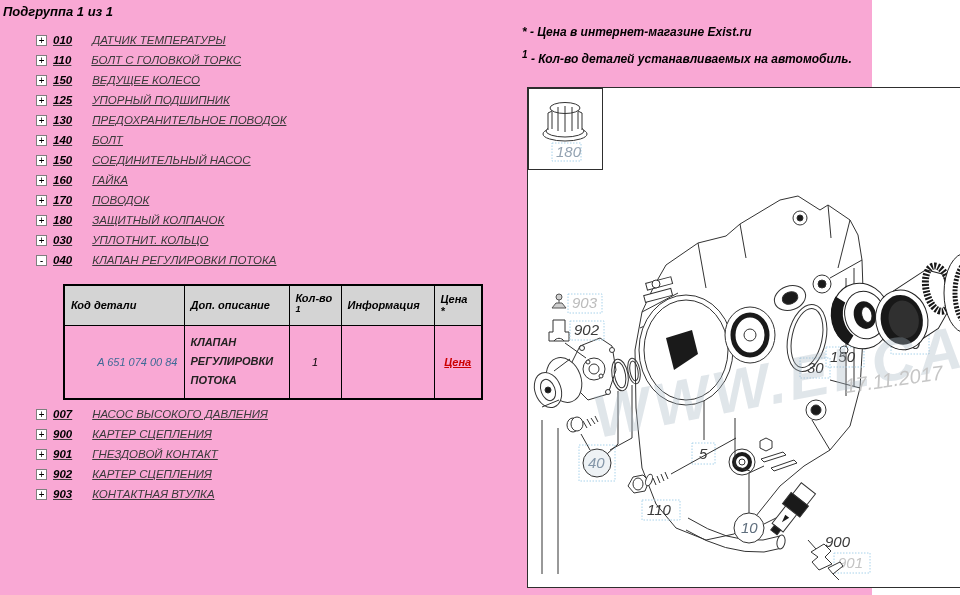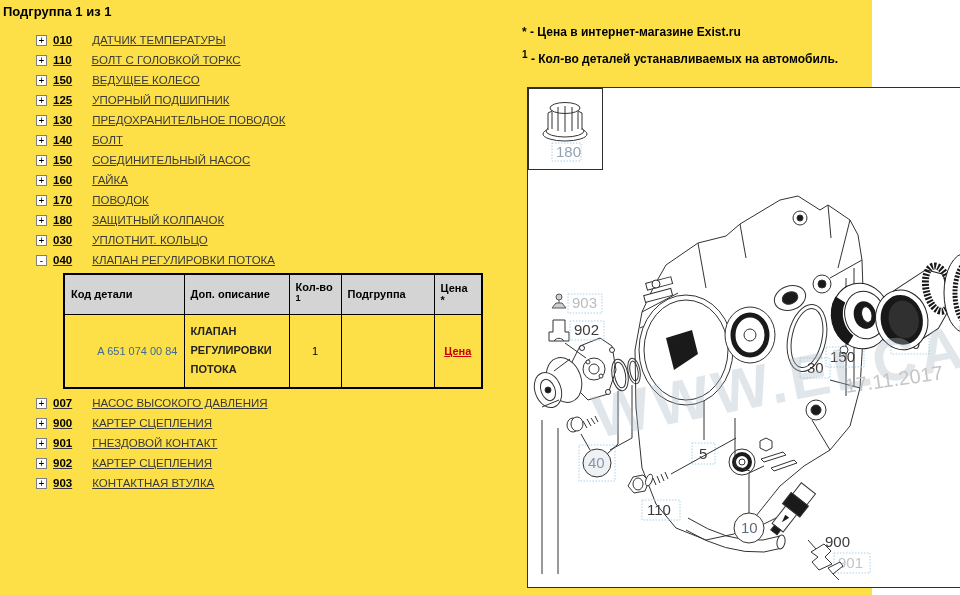--- a/index.html
+++ b/index.html
@@ -1,31 +1,31 @@
 <!DOCTYPE html>
 <html><head>
 <meta charset="utf-8">
 <style>
   html,body{margin:0;padding:0;width:960px;height:595px;overflow:hidden;background:#fff;
             font-family:"Liberation Sans", sans-serif;}
-  .stage{position:relative;width:872px;height:595px;background:#fde047;}
+  .stage{position:relative;width:872px;height:595px;background:#f9a8d4;font-style:italic;}
 
   .page-title{position:absolute;left:3px;top:4px;font-size:13px;font-weight:bold;color:#000;}
 
   
   .tree{position:absolute;left:36px;top:30px;width:480px;}
   .titem{height:20px;display:flex;align-items:center;white-space:nowrap;}
   .toggle{display:inline-block;width:11px;height:11px;box-sizing:border-box;border:1px solid #7f7f7f;
           background:#fff;color:#000;font-size:10px;line-height:9px;text-align:center;cursor:pointer;
           flex:0 0 auto;}
   .tlink{margin-left:6px;font-size:11.5px;color:#3a3a3a;text-decoration:underline;cursor:pointer;}
   .tlink .num{font-weight:bold;color:#000;margin-right:20px;}
 
   
-  .ptable{border-collapse:collapse;border:2px solid #000;margin:3px 0 4px 27px;table-layout:fixed;}
+  .ptable{border-collapse:collapse;border:2px solid #000;margin:14px 0 4px 27px;table-layout:fixed;}
   .ptable th,.ptable td{border:1px solid #000;font-size:11px;vertical-align:middle;box-sizing:border-box;}
   .ptable th{background:#d4d4d4;text-align:left;font-weight:bold;padding:4px 6px;height:40px;}
   .ptable td{height:74px;padding:4px 6px;}
   .c-code{width:120px;} .c-desc{width:105px;} .c-qty{width:52px;} .c-info{width:93px;} .c-price{width:48px;}
   .cell-code{color:#3e6a96;font-size:13px;text-align:right;}
   .cell-desc{font-weight:bold;color:#222;line-height:1.75;}
   .cell-qty{text-align:center;}
   .price-link{color:#c00;font-weight:bold;text-decoration:underline;cursor:pointer;}
   .th-price div{font-weight:bold;}
 
@@ -129,21 +129,21 @@
           <col class="c-desc">
           <col class="c-qty">
           <col class="c-info">
           <col class="c-price">
       </colgroup>
       <thead>
         <tr>
           <th>Код детали</th>
           <th>Доп. описание</th>
           <th><span>Кол-во</span> <sup>1</sup></th>
-          <th>Подгруппа</th>
+          <th>Информация</th>
           <th class="th-price"><span>Цена</span><div>*</div></th>
         </tr>
       </thead>
       <tbody>
         <tr>
           <td class="cell-code">A  651 074 00 84</td>
           <td class="cell-desc">КЛАПАН РЕГУЛИРОВКИ ПОТОКА</td>
           <td class="cell-qty">1</td>
           <td></td>
           <td class="cell-qty">

